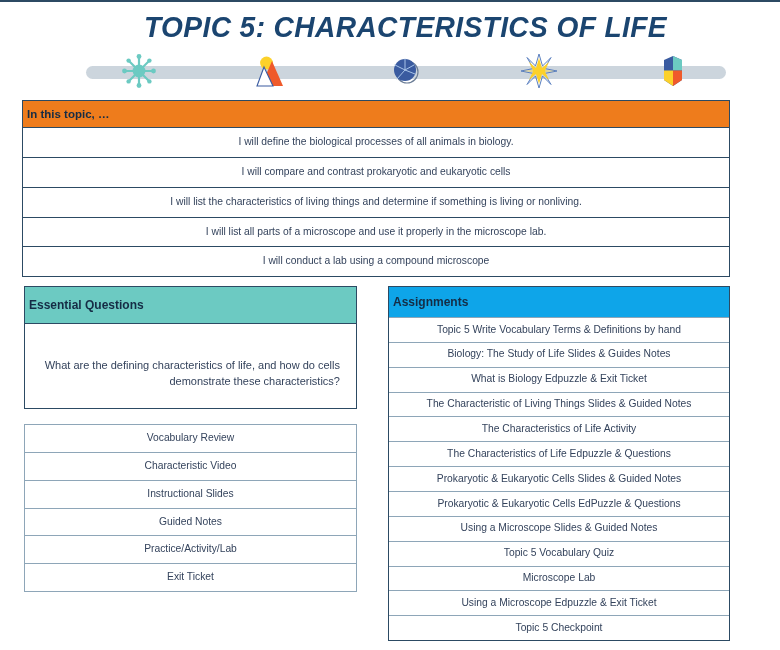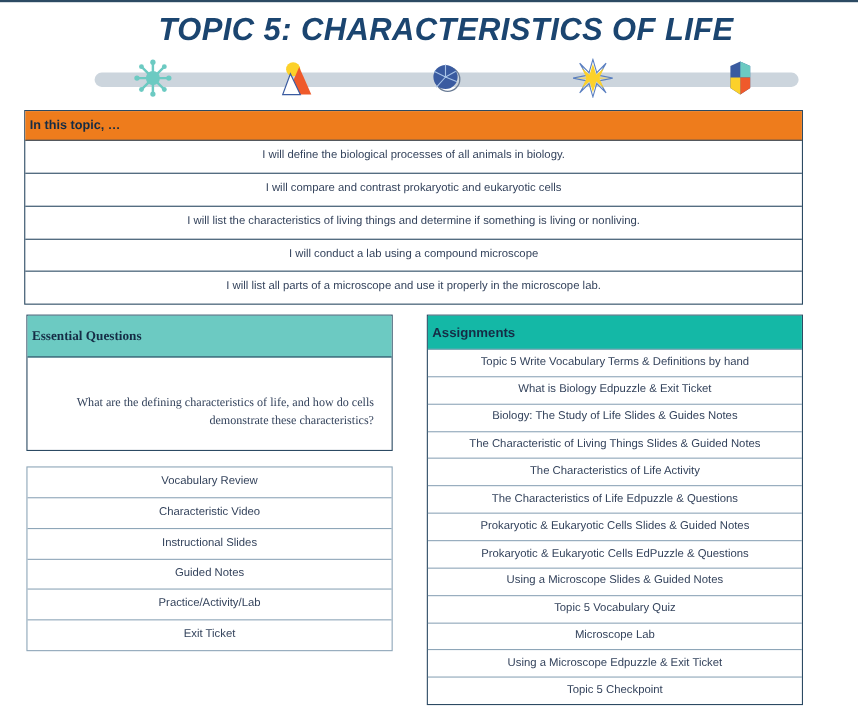--- a/index.html
+++ b/index.html
@@ -105,21 +105,20 @@
     background: #ee7c1c;
   }
   #topic-card .card-row { padding: 8px 10px; }
 
   
   #eq-card {
     position: absolute;
     left: 24px;
     top: 286px;
     width: 333px;
-    font-family: Liberation Serif, serif;
   }
   #eq-card .card-head { background: #6ccac2; font-size: 12px; padding: 11px 4px; }
   #eq-card .eq-body {
     text-align: right;
     font-size: 11px;
     padding: 34px 16px 18px 16px;
     line-height: 1.45;
     color: #34435c;
   }
 
@@ -146,21 +145,21 @@
 
   
   #asg-card {
     position: absolute;
     left: 388px;
     top: 286px;
     width: 342px;
     border: 1.5px solid #2c4a63;
   }
   #asg-card .card-head {
-    background: #14b8a6;
+    background: #0ea5e9;
     font-size: 12px;
     padding: 8px 4px;
     border-bottom: 1.2px solid #8ea6b8;
   }
   #asg-card .card-row {
     font-size: 10.3px;
     padding: 5.5px 8px;
     border-bottom: 1.2px solid #8ea6b8;
   }
   #asg-card .card-row:last-child { border-bottom: none; }
@@ -240,43 +239,43 @@
       </svg>
     </div>
   </div>
 </div>
 
 <div class="card" id="topic-card">
   <div class="card-head">In this topic, …</div>
   <div class="card-row">I will define the biological processes of all animals in biology.</div>
   <div class="card-row">I will compare and contrast prokaryotic and eukaryotic cells</div>
   <div class="card-row">I will list the characteristics of living things and determine if something is living or nonliving.</div>
+  <div class="card-row">I will list all parts of a microscope and use it properly in the microscope lab.</div>
   <div class="card-row">I will conduct a lab using a compound microscope</div>
-  <div class="card-row">I will list all parts of a microscope and use it properly in the microscope lab.</div>
 </div>
 
 <div class="card" id="eq-card">
   <div class="card-head">Essential Questions</div>
   <div class="eq-body">What are the defining characteristics of life, and how do cells demonstrate these characteristics?</div>
 </div>
 
 <div class="card" id="da-card">
   <div class="card-row">Vocabulary Review</div>
   <div class="card-row">Characteristic Video</div>
   <div class="card-row">Instructional Slides</div>
   <div class="card-row">Guided Notes</div>
   <div class="card-row">Practice/Activity/Lab</div>
   <div class="card-row">Exit Ticket</div>
 </div>
 
 <div class="card" id="asg-card">
   <div class="card-head">Assignments</div>
   <div class="card-row">Topic 5 Write Vocabulary Terms &amp; Definitions by hand</div>
+  <div class="card-row">Biology: The Study of Life Slides &amp; Guides Notes</div>
   <div class="card-row">What is Biology Edpuzzle &amp; Exit Ticket</div>
-  <div class="card-row">Biology: The Study of Life Slides &amp; Guides Notes</div>
   <div class="card-row">The Characteristic of Living Things Slides &amp; Guided Notes</div>
   <div class="card-row">The Characteristics of Life Activity</div>
   <div class="card-row">The Characteristics of Life Edpuzzle &amp; Questions</div>
   <div class="card-row">Prokaryotic &amp; Eukaryotic Cells Slides &amp; Guided Notes</div>
   <div class="card-row">Prokaryotic &amp; Eukaryotic Cells EdPuzzle &amp; Questions</div>
   <div class="card-row">Using a Microscope Slides &amp; Guided Notes</div>
   <div class="card-row">Topic 5 Vocabulary Quiz</div>
   <div class="card-row">Microscope Lab</div>
   <div class="card-row">Using a Microscope Edpuzzle &amp; Exit Ticket</div>
   <div class="card-row">Topic 5 Checkpoint</div>

